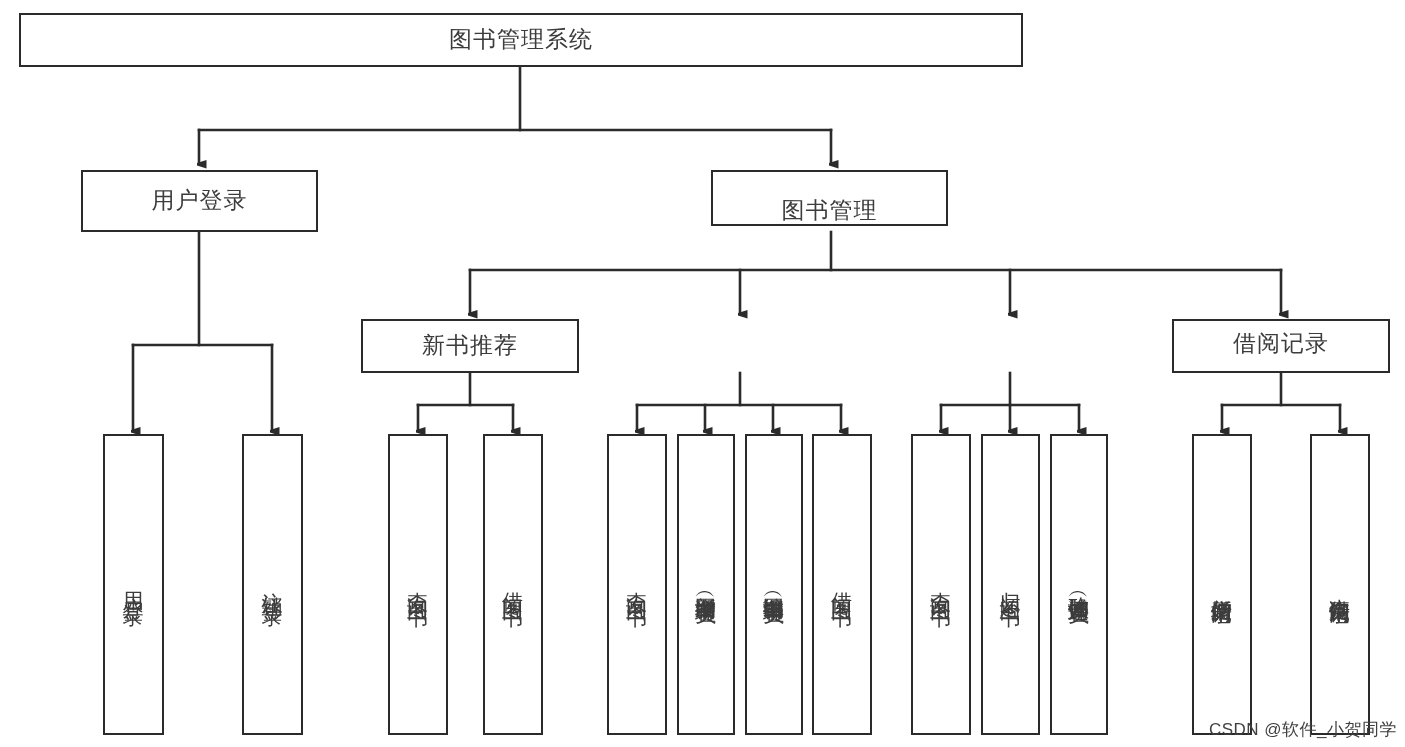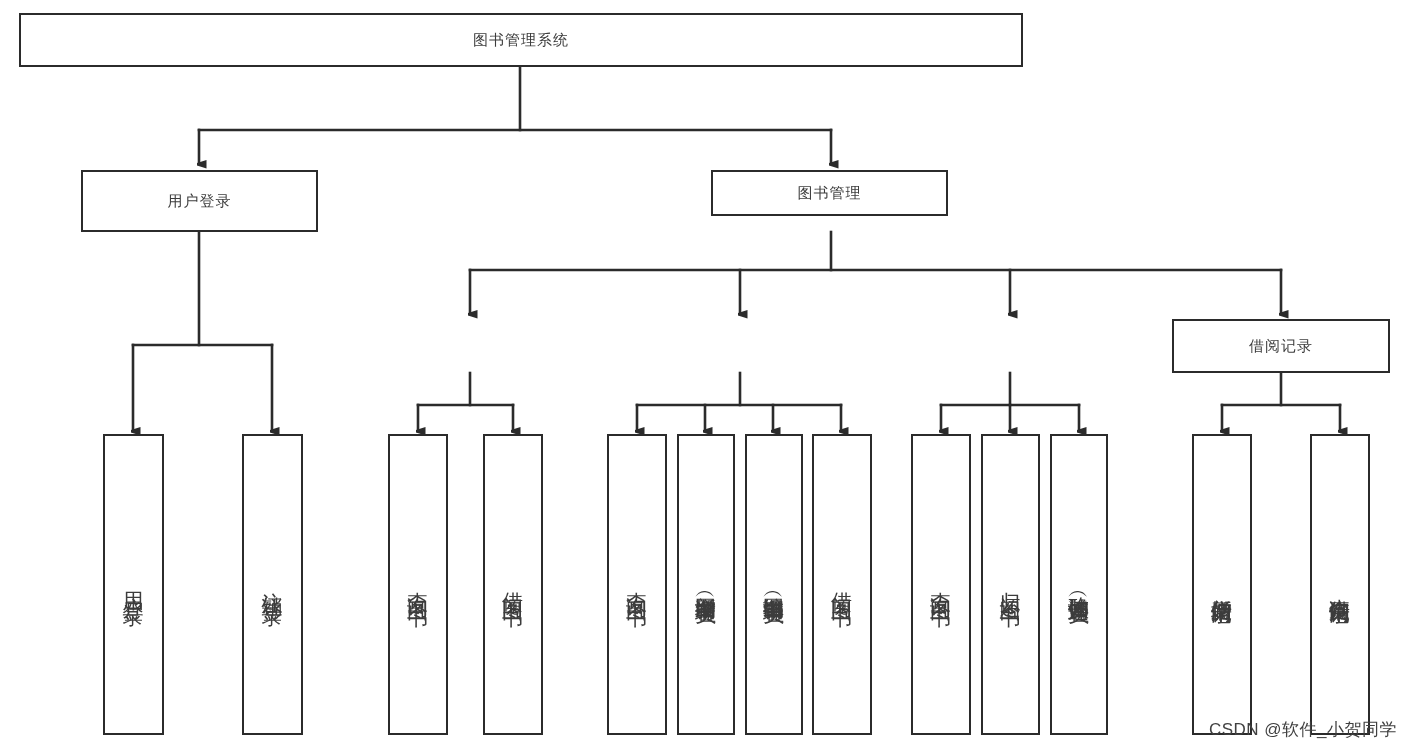--- a/index.html
+++ b/index.html
@@ -31,21 +31,21 @@
     box-sizing: border-box;
     background: #ffffff;
     border: 2.5px solid #2b2b2b;
     display: flex;
     align-items: center;
     justify-content: center;
     z-index: 2;
   }
   .node-label {
     color: #3c3c3c;
-    font-size: 15px;
+    font-size: 23px;
     line-height: 1.18;
     letter-spacing: 1px;
     white-space: nowrap;
     text-align: center;
   }
   .node.vertical {
     align-items: center;
     justify-content: center;
     padding: 4px 0;
   }
@@ -129,28 +129,31 @@
   </svg>
 
   <div class="node" style="left:19px; top:13px; width:1004px; height:54px;">
     <span class="node-label">图书管理系统</span>
   </div>
 
   <div class="node" style="left:81px; top:170px; width:237px; height:62px;">
     <span class="node-label">用户登录</span>
   </div>
 
-  <div class="node" style="left:711px; top:170px; width:237px; height:46px;">
+  <div class="node" style="left:711px; top:170px; width:237px; height:56px;align-items:flex-end;">
     <span class="node-label">图书管理</span>
   </div>
 
-
-
-
-  <div class="node" style="left:1172px; top:319px; width:218px; height:54px;">
+  <div class="node" style="left:361px; top:319px; width:218px; height:54px;">
+    <span class="node-label">新书推荐</span>
+  </div>
+
+
+
+  <div class="node" style="left:1172px; top:319px; width:218px; height:54px;font-family:Liberation Mono, monospace;">
     <span class="node-label">借阅记录</span>
   </div>
 
   <div class="node vertical" style="left:103px; top:434px; width:61px; height:301px;">
     <span class="node-label">用户登录</span>
   </div>
 
   <div class="node vertical" style="left:242px; top:434px; width:61px; height:301px;">
     <span class="node-label">注销登录</span>
   </div>

